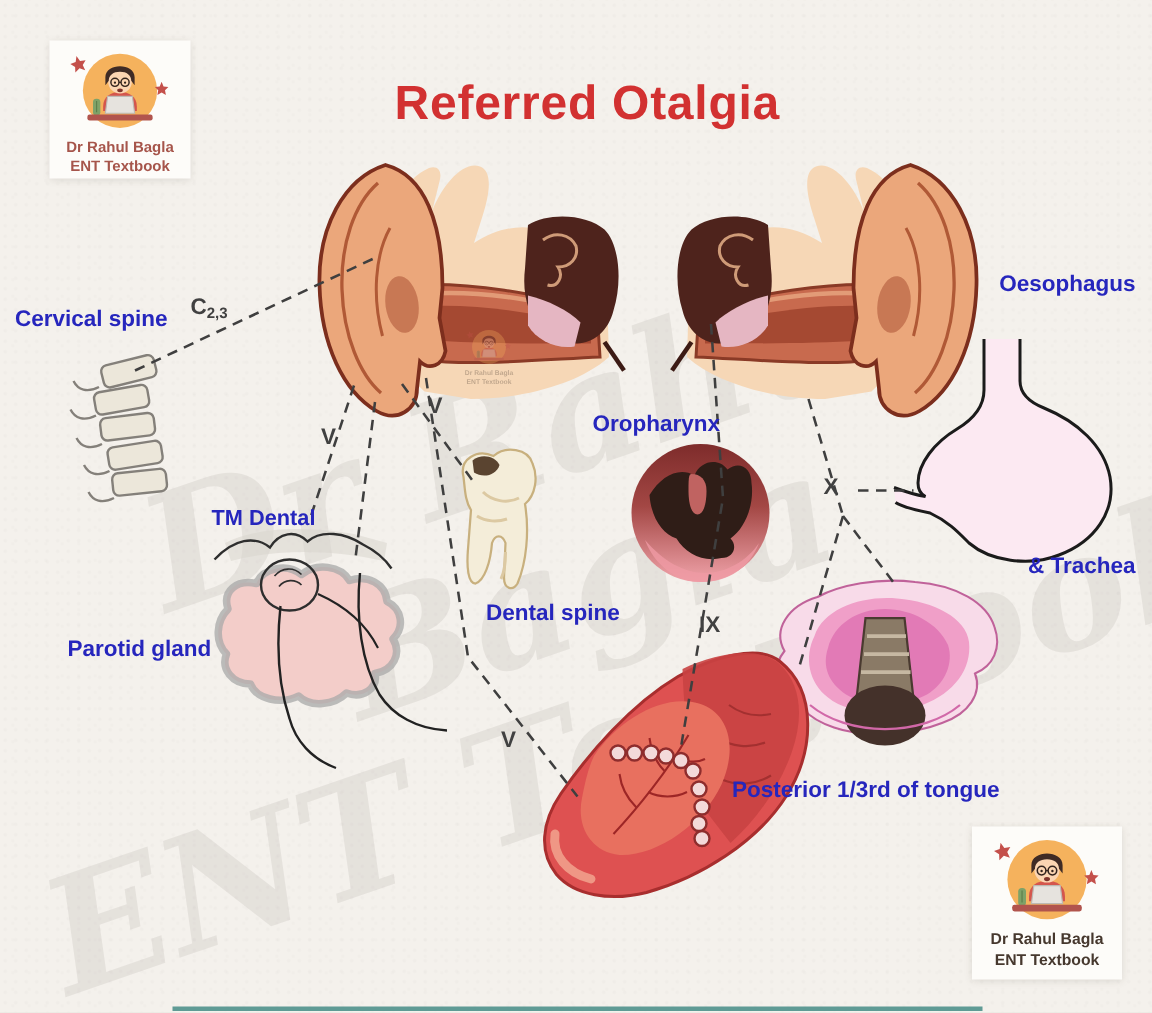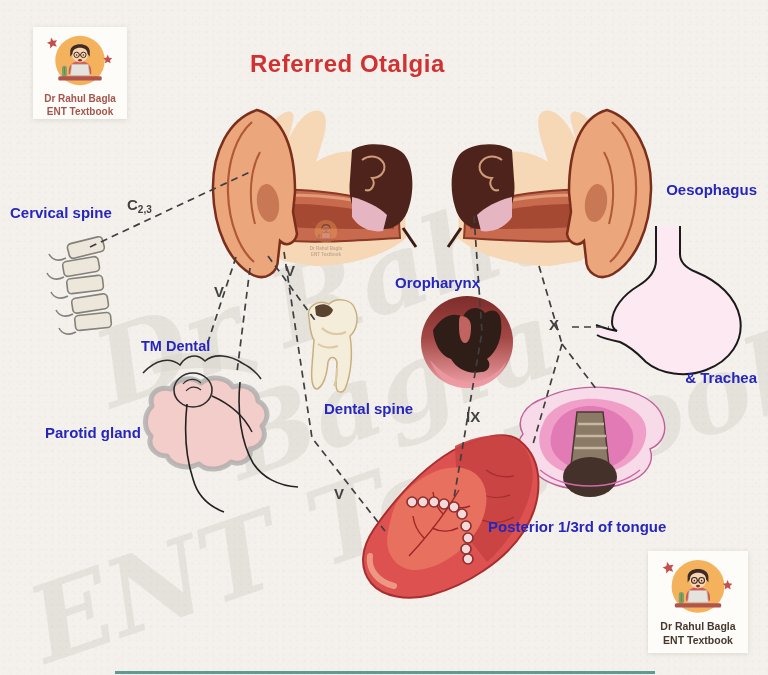--- a/index.html
+++ b/index.html
@@ -8,22 +8,22 @@
     background-image:radial-gradient(rgba(120,110,100,0.03) 1px, transparent 1.4px),
                      radial-gradient(rgba(120,110,100,0.025) 1px, transparent 1.2px);
     background-size:7px 7px,11px 11px;
     background-position:0 0,3px 5px;
     font-family:"Liberation Sans",sans-serif;}
   .wm{position:absolute;left:-50px;top:225px;width:880px;
     transform:rotate(-19deg);color:rgba(150,143,133,0.15);
     font-family:"DejaVu Serif",serif;font-style:italic;font-weight:bold;
     font-size:106px;line-height:1.04;text-align:center;pointer-events:none;}
   .art{position:absolute;left:0;top:0;}
-  .title{position:absolute;left:250px;top:50px;width:270px;text-align:left;
-    color:#d23131;font-size:24px;font-weight:bold;letter-spacing:0.5px;}
+  .title{position:absolute;left:250px;top:50px;width:270px;text-align:right;
+    color:#d23131;font-size:32px;font-weight:bold;letter-spacing:0.5px;}
   .lbl{position:absolute;color:#2626bd;font-weight:bold;font-size:15px;white-space:nowrap;}
   .lbl.sm{font-size:14.5px;}
   .nerve{position:absolute;color:#414141;font-weight:bold;font-size:15px;white-space:nowrap;text-align:right;}
   .nerve sub,.sub{font-size:10px;vertical-align:-3px;font-weight:bold;}
   .val-block{position:absolute;right:11px;top:368px;text-align:right;
     color:#2626bd;font-weight:bold;font-size:15px;line-height:1.35;}
   .logo-card{position:absolute;background:#fdfcf9;box-shadow:0 1px 5px rgba(90,80,70,0.15);
     text-align:center;}
   .logo-card svg{display:block;margin:5px auto 0;}
   .logo-text{font-weight:bold;line-height:1.3;color:#a6554b;}

